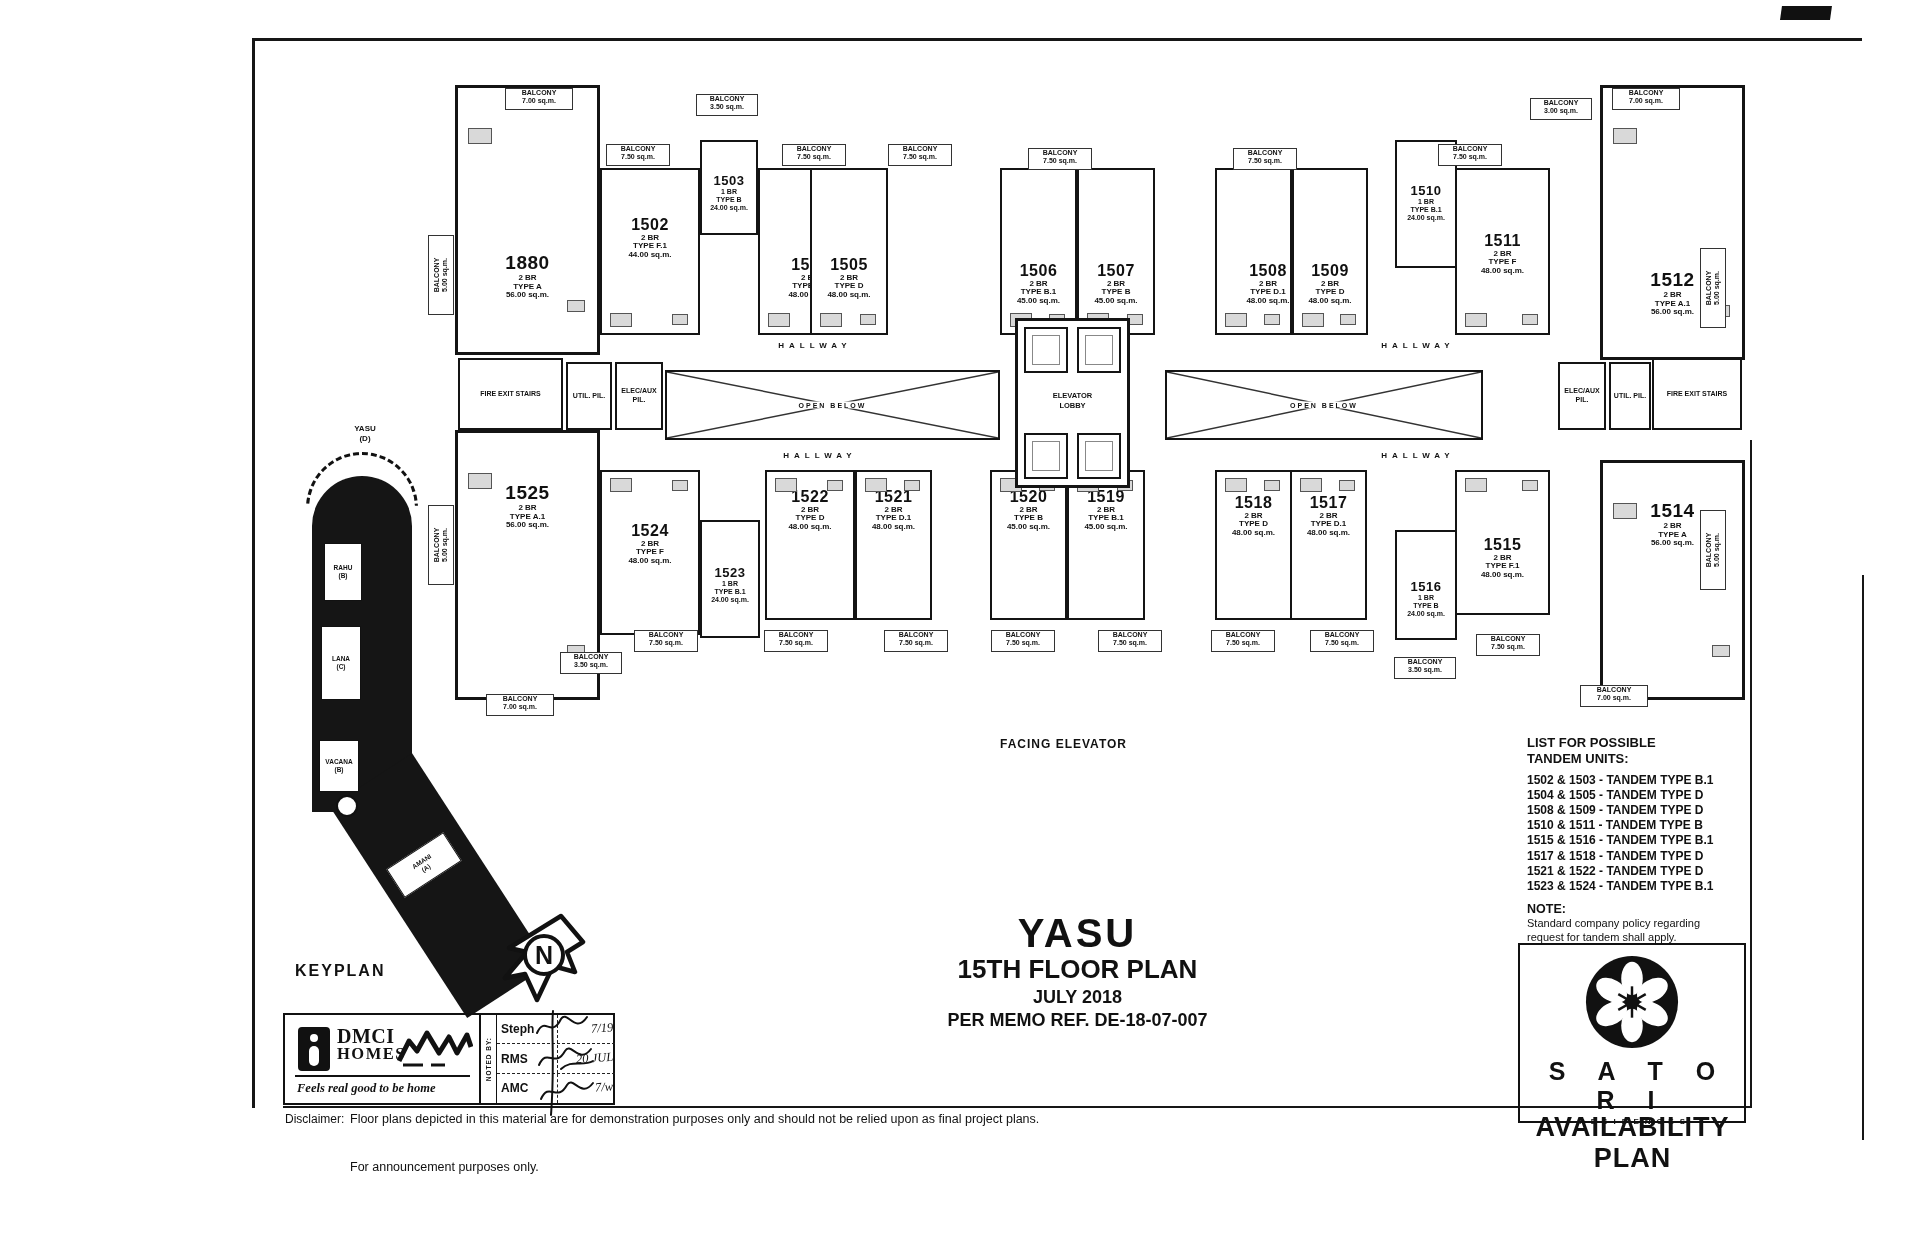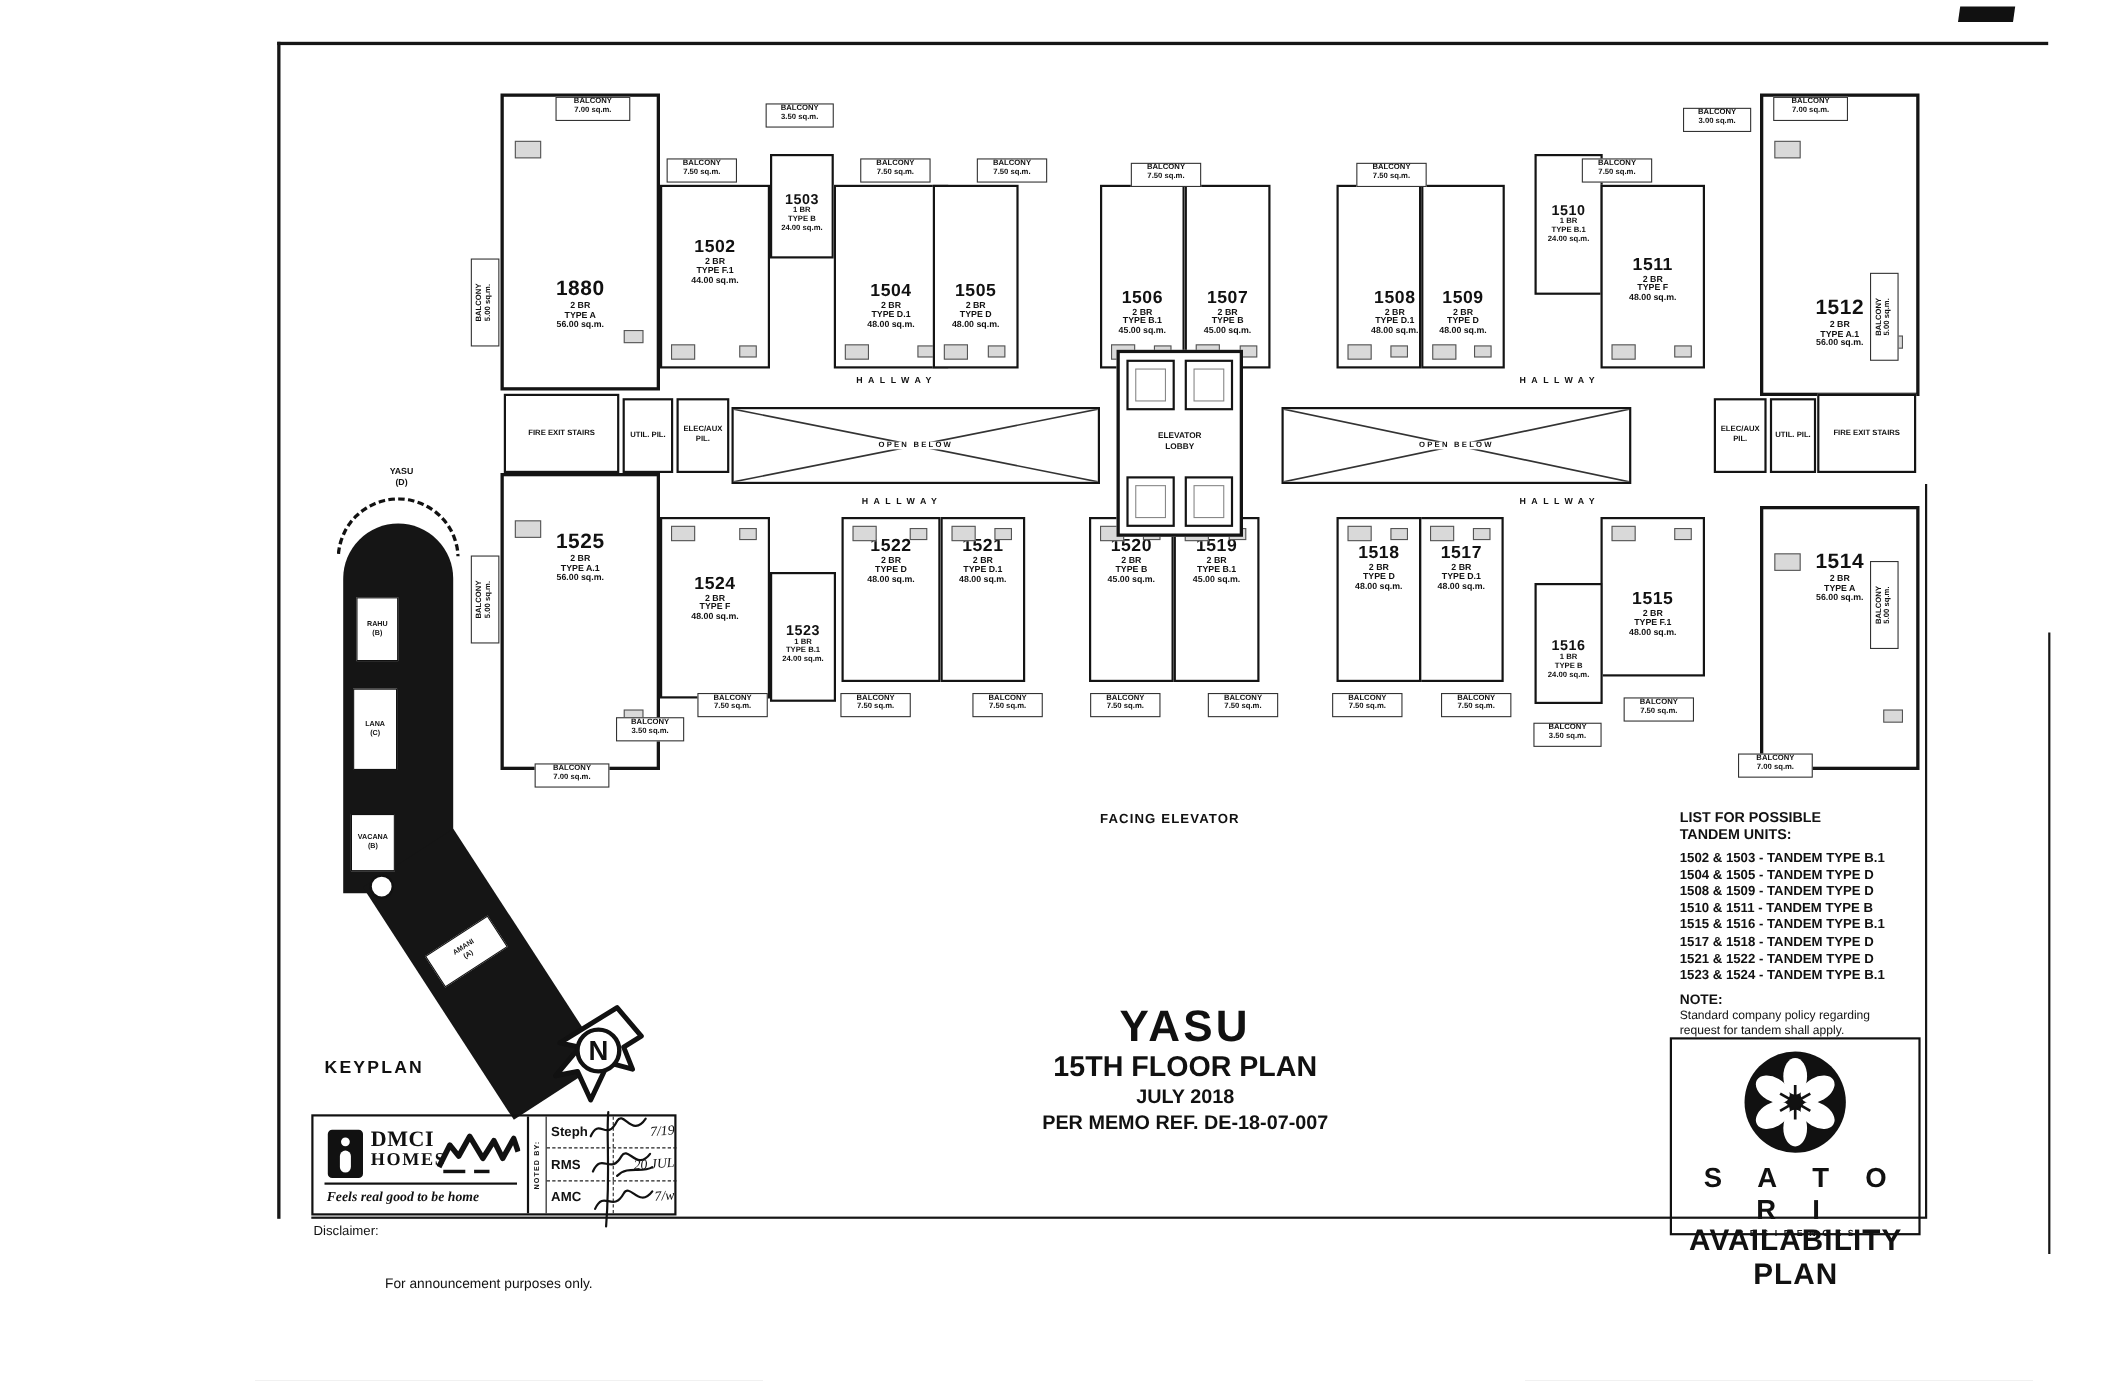--- a/index.html
+++ b/index.html
@@ -122,21 +122,21 @@
       <div class="unit" style="left: 758px; top: 168px; width: 104px; height: 167px;">
         <div class="ulabel" style="top: 86px;">
           <div class="num">1504</div>
           <div class="sub">2 BR</div>
           <div class="sub">TYPE D.1</div>
           <div class="sub">48.00 sq.m.</div>
         </div>
         <div class="fix" style="left: 8px; bottom: 6px; width: 22px; height: 14px;"></div>
         <div class="fix" style="right: 10px; bottom: 8px; width: 16px; height: 11px;"></div>
       </div>
-      <div class="unit" style="left: 848px; top: 168px; width: 78px; height: 167px;">
+      <div class="unit" style="left: 810px; top: 168px; width: 78px; height: 167px;">
         <div class="ulabel" style="top: 86px;">
           <div class="num">1505</div>
           <div class="sub">2 BR</div>
           <div class="sub">TYPE D</div>
           <div class="sub">48.00 sq.m.</div>
         </div>
         <div class="fix" style="left: 8px; bottom: 6px; width: 22px; height: 14px;"></div>
         <div class="fix" style="right: 10px; bottom: 8px; width: 16px; height: 11px;"></div>
       </div>
       <div class="unit" style="left: 1000px; top: 168px; width: 77px; height: 167px;">
@@ -621,15 +621,16 @@
             <path d="M6,30 C14,12 20,36 30,16 C36,6 44,32 56,14"></path>
             <path d="M8,62 C16,44 24,66 34,48 C40,38 48,62 60,46 M30,66 C40,56 52,64 62,58"></path>
             <path d="M10,96 C18,78 26,100 36,82 C42,72 50,96 62,80"></path>
           </g>
         </svg>
       </div>
     </div>
   </div>
 
   <div class="disc-label" style="left:285px;top:1112px;position:absolute;">Disclaimer:</div>
+  <div class="disc" style="left:350px;top:1111px;width:1250px;">Floor plans depicted in this material are for demonstration purposes only and should not be relied upon as final project plans.</div>
   <div class="disc" style="left:350px;top:1128px;width:600px;margin-top:31px;">For announcement purposes only.</div>
 
 </div>
 
 </body></html>

